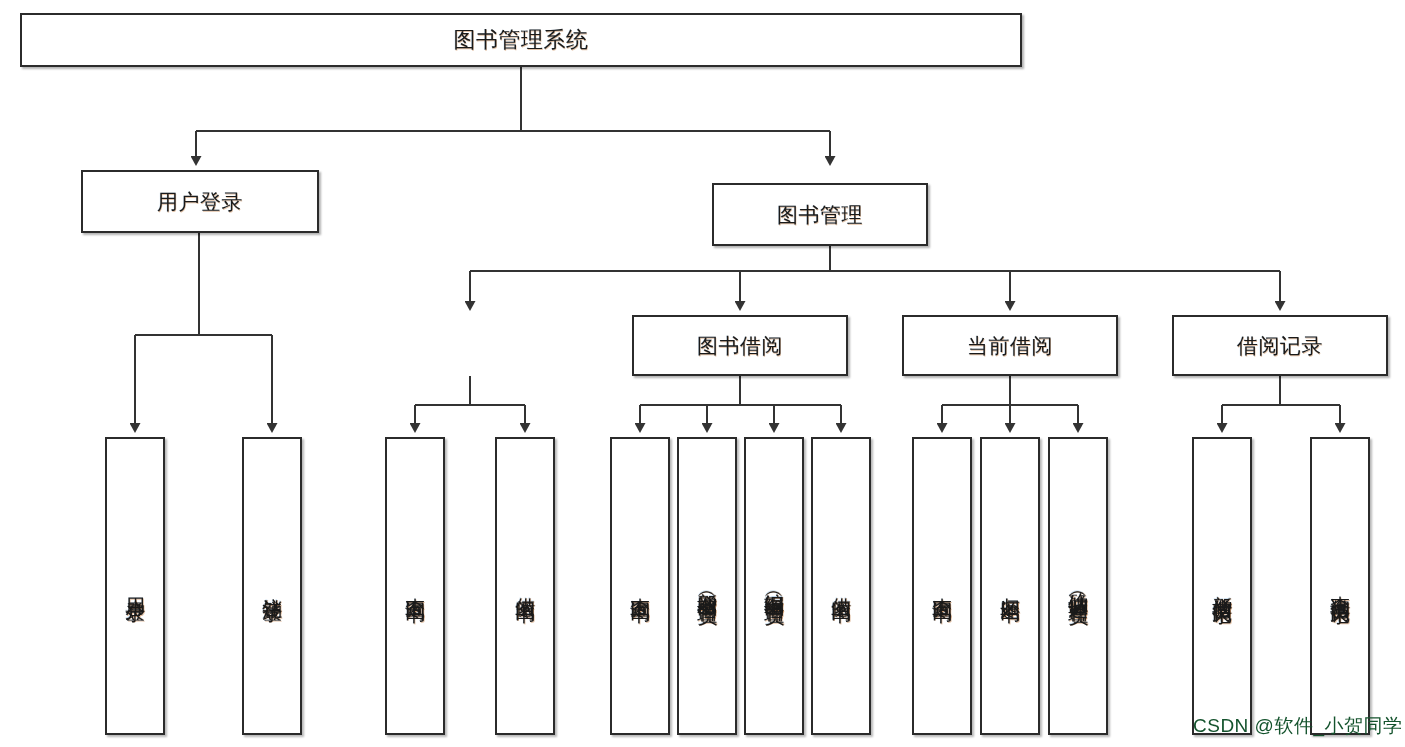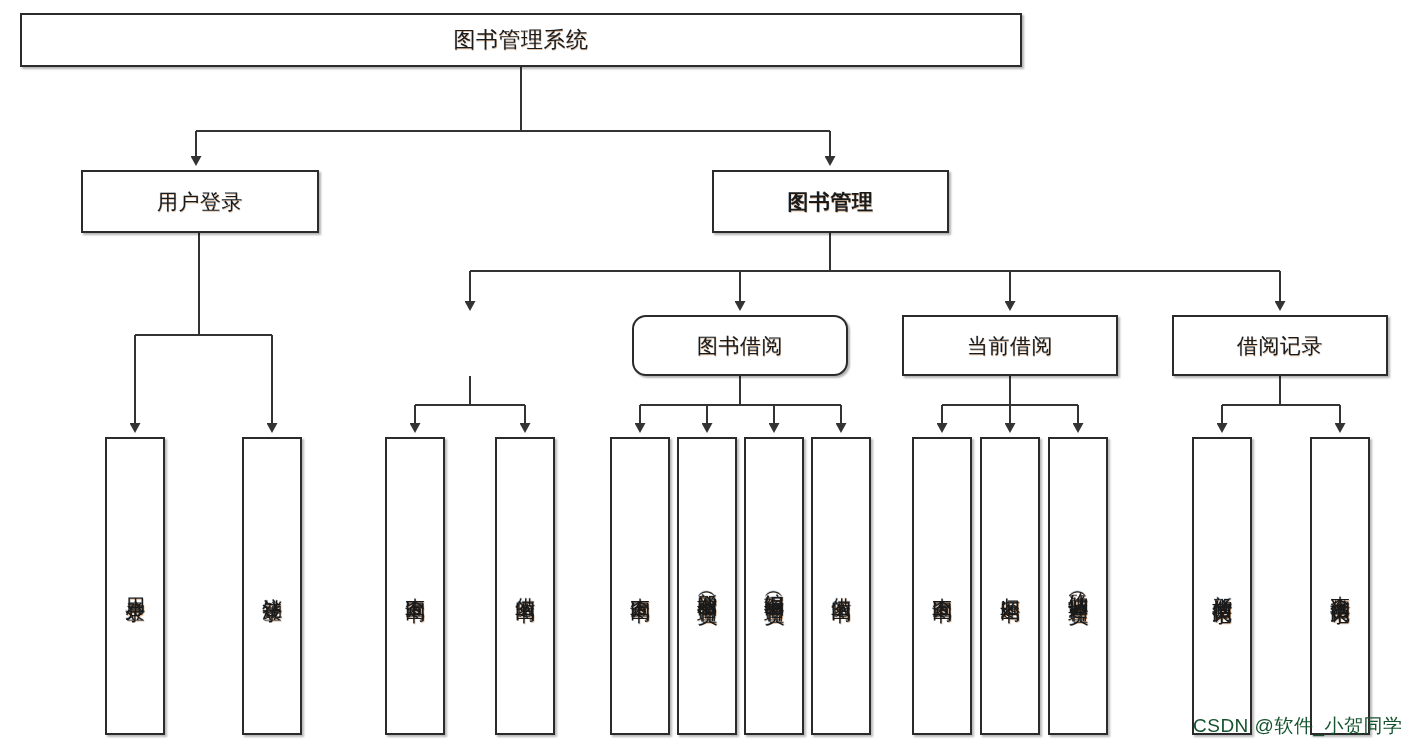--- a/index.html
+++ b/index.html
@@ -107,25 +107,25 @@
     </g>
   </svg>
 
   <div class="node-box node-root" style="left:20px;top:13px;width:1002px;height:54px;">
     <span class="node-label">图书管理系统</span>
   </div>
 
   <div class="node-box" style="left:81px;top:170px;width:238px;height:63px;">
     <span class="node-label">用户登录</span>
   </div>
-  <div class="node-box" style="left:712px;top:170px;width:237px;height:63px;font-weight:bold;">
+  <div class="node-box" style="left:712px;top:183px;width:216px;height:63px;">
     <span class="node-label">图书管理</span>
   </div>
 
-  <div class="node-box" style="left:632px;top:315px;width:216px;height:61px;border-radius:14px;">
+  <div class="node-box" style="left:632px;top:315px;width:216px;height:61px;">
     <span class="node-label">图书借阅</span>
   </div>
   <div class="node-box" style="left:1172px;top:315px;width:216px;height:61px;">
     <span class="node-label">借阅记录</span>
   </div>
   <div class="node-box" style="left:902px;top:315px;width:216px;height:61px;">
     <span class="node-label">当前借阅</span>
   </div>
 
   <div class="node-box node-leaf" style="left:105px;top:437px;width:60px;height:298px;">

